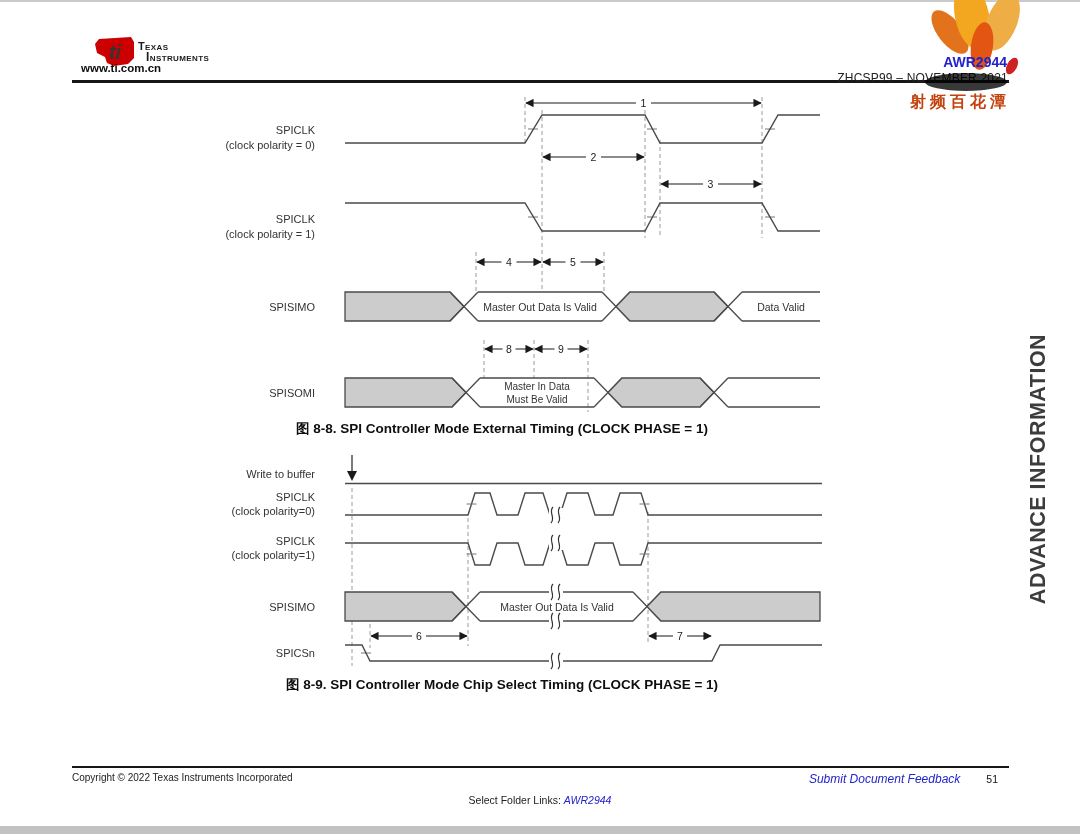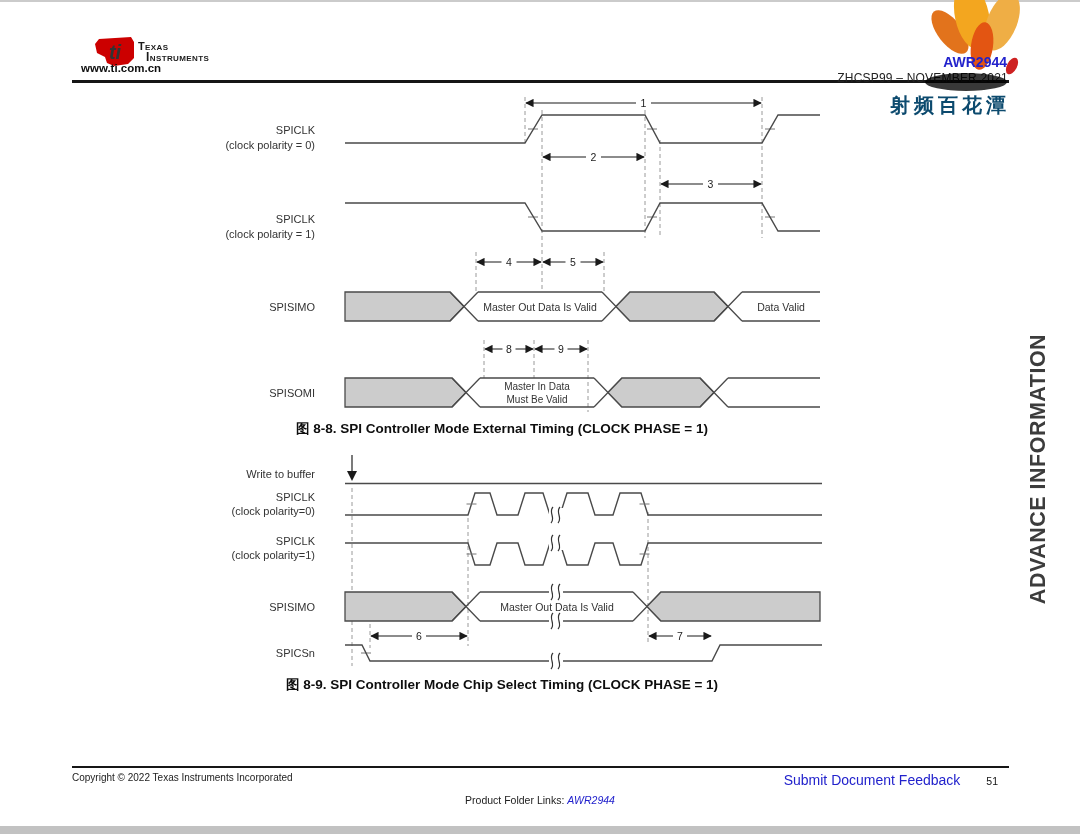--- a/index.html
+++ b/index.html
@@ -8,31 +8,31 @@
   .abs{position:absolute;}
   
   .brand{left:138px;top:41px;line-height:1.0;color:#1b1b1b;font-weight:600;}
   .brand .l1{font-variant:small-caps;font-size:11px;letter-spacing:.4px;}
   .brand .l2{font-variant:small-caps;font-size:12px;letter-spacing:.4px;margin-left:8px;margin-top:-1px;}
   .website{left:81px;top:62px;font-size:11.5px;font-weight:bold;color:#0e0e0e;text-decoration:none;}
   .hrule{left:72px;top:80px;width:937px;height:2.5px;background:#161616;}
   .partlink{right:73px;top:54px;font-size:14px;font-weight:bold;color:#2222cc;text-decoration:none;}
   .doccode{right:72px;top:71px;font-size:12px;color:#222;letter-spacing:.2px;}
   .blob{left:925px;top:73px;width:82px;height:18px;border-radius:50%;background:#000;opacity:.78;}
-  .wmtext{right:70px;top:92px;font-size:20px;font-weight:bold;letter-spacing:4px;color:#0c4a6e;}
+  .wmtext{right:70px;top:92px;font-size:16px;font-weight:bold;letter-spacing:4px;color:#c2410c;}
   
   .advbanner{left:870px;top:455px;width:340px;height:28px;transform:rotate(-90deg);
              text-align:center;font-size:21.5px;font-weight:bold;letter-spacing:.5px;color:#3c3c3c;white-space:nowrap;}
   
   .caption{left:0;width:1004px;text-align:center;font-size:13.5px;font-weight:bold;color:#0e0e0e;}
   
   .frule{left:72px;top:766px;width:937px;height:2px;background:#161616;}
   .copyright{left:72px;top:772px;font-size:10px;color:#222;}
   .fright{right:82px;top:772px;display:flex;gap:26px;align-items:baseline;}
-  .feedback{font-size:14px;color:#2222cc;text-decoration:none;}
+  .feedback{font-size:12px;font-style:italic;color:#2222cc;text-decoration:none;}
   .pagenum{font-size:10.5px;color:#111;}
   .folderline{left:0;width:1080px;top:794px;text-align:center;font-size:10.5px;color:#222;}
   .folderlink{color:#2222cc;font-style:italic;text-decoration:none;}
   .edge-top{left:0;top:0;width:1080px;height:2px;background:#b5b5b5;opacity:.7;}
   .edge-bottom{left:0;top:826px;width:1080px;height:8px;background:#c2c2c2;}
   svg{font-family:"Liberation Sans",sans-serif;}
   svg text{fill:#333;}
   .sig{font-size:11px;}
   .bustxt{font-size:10.5px;}
   .dim{font-size:10.5px;fill:#222;}
@@ -201,16 +201,16 @@
 </svg>
 <div class="abs caption" style="top:676px">图 8-9. SPI Controller Mode Chip Select Timing (CLOCK PHASE = 1)</div>
 
 <div class="abs frule"></div>
 <div class="abs copyright">Copyright © 2022 Texas Instruments Incorporated</div>
 <div class="abs fright">
   <a class="feedback" href="#">Submit Document Feedback</a>
   <span class="pagenum">51</span>
 </div>
 <div class="abs folderline">
-  <span>Product Folder Links: </span><a class="folderlink" href="#">AWR2944</a>
+  <span>Select Folder Links: </span><a class="folderlink" href="#">AWR2944</a>
 </div>
 
 <div class="abs edge-bottom"></div>
 
 </body></html>

